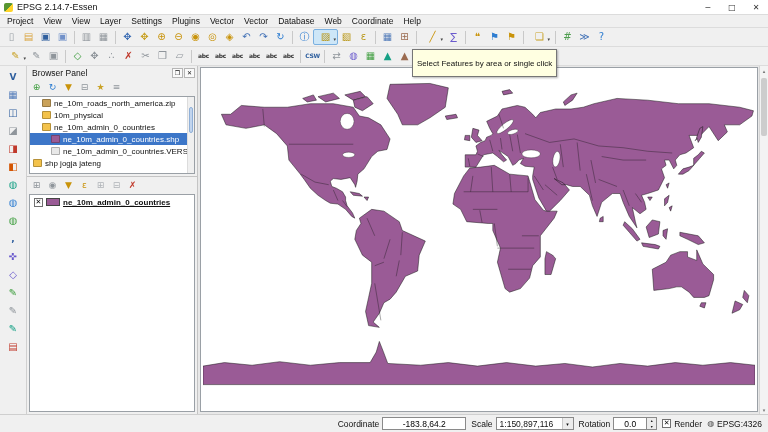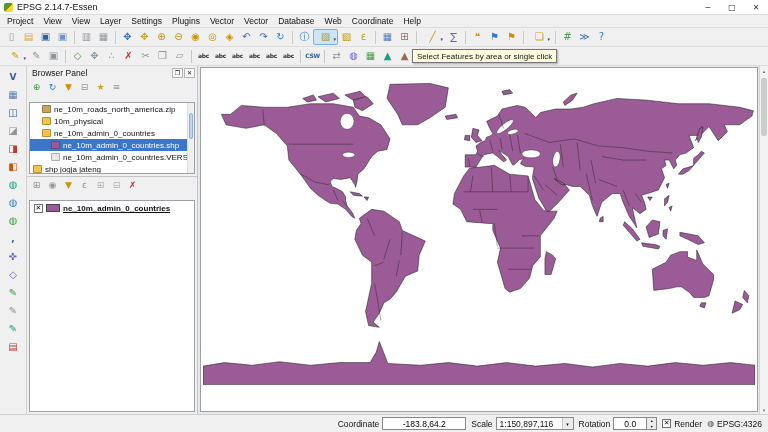--- a/index.html
+++ b/index.html
@@ -33,21 +33,21 @@
   .panel{display:flex;flex-direction:column}
   .panel.browser{height:110px}
   .panel.layers{flex:1;border-top:1px solid #c4c4c4}
   .phead{height:13px;display:flex;align-items:center;padding:0 2px 0 5px}
   .ptitle{font-size:8.5px}
   .pbtns{margin-left:auto;display:flex;gap:1px}
   .pbtn{width:11px;height:10px;border:1px solid #b5b5b5;background:#fafafa;font-size:6px;display:flex;align-items:center;justify-content:center;font-family:"DejaVu Sans",sans-serif}
   .ptools{height:17px;display:flex;align-items:center;padding-left:2px;gap:1px}
   .ptools .tbtn{width:15px;height:14px}
   .ptools .g{font-size:9px}
-  .tree,.layerlist{flex:1;background:#fff;border:1px solid #9aa0a6;margin:6px 2px 2px 2px;position:relative;overflow:hidden;font-size:8px}
+  .tree,.layerlist{flex:1;background:#fff;border:1px solid #9aa0a6;margin:0 2px 2px 2px;position:relative;overflow:hidden;font-size:8px}
   .trow{height:12px;display:flex;align-items:center;gap:3px;white-space:nowrap}
   .ticon{width:9px;height:8px;border-radius:1px;border:1px solid rgba(0,0,0,.25);flex:none}
   .trow.selected{background:#3c76c8;color:#fff}
   .lvl0{padding-left:3px}.lvl1{padding-left:12px}.lvl2{padding-left:21px}
   .vscroll{position:absolute;right:0;top:0;bottom:0;width:7px;background:#f0f0f0;border-left:1px solid #dcdcdc}
   .vthumb{position:absolute;top:10px;left:1px;width:4px;height:26px;background:#c2d5ee;border:1px solid #90b0d8;border-radius:2px}
   .layer-row{height:13px;display:flex;align-items:center;gap:3px;padding:1px 0 0 4px}
   .cbx{width:9px;height:9px;border:1px solid #707070;background:#fff;display:flex;align-items:center;justify-content:center;flex:none}
   .cbx i{font-style:normal;font-size:7px;line-height:1;font-family:"DejaVu Sans",sans-serif}
   .lswatch{width:14px;height:8px;border:1px solid #444;flex:none}
@@ -68,21 +68,21 @@
   .push{margin-left:auto}
   .sfield{height:13px;border:1px solid #8a8a8a;background:#fff;font-size:8.5px;text-align:center;font-family:"Liberation Sans",sans-serif}
   .coordf{width:84px}
   .scombo{height:13px;width:78px;border:1px solid #8a8a8a;background:#fff;display:flex;align-items:center;padding-left:3px}
   .dda{margin-left:auto;width:11px;height:100%;border-left:1px solid #c8c8c8;background:#ececec;display:flex;align-items:center;justify-content:center;font-size:5px;font-family:"DejaVu Sans",sans-serif}
   .rotf{width:34px}
   .spin{display:flex;flex-direction:column;width:10px;height:13px;border:1px solid #8a8a8a;border-left:none}
   .spin i{flex:1;font-style:normal;font-size:4px;background:#ececec;display:flex;align-items:center;justify-content:center;font-family:"DejaVu Sans",sans-serif}
   .crsico{font-family:"DejaVu Sans",sans-serif;font-size:8px;color:#333}
   
-  .tooltip{position:absolute;left:412px;top:49px;height:14px;background:#ffffe1;border:1px solid #767676;box-shadow:1px 1px 2px rgba(0,0,0,.3);display:flex;align-items:center;padding:0 4px;font-size:8px;z-index:50;white-space:nowrap}
+  .tooltip{position:absolute;left:412px;top:49px;height:28px;background:#ffffe1;border:1px solid #767676;box-shadow:1px 1px 2px rgba(0,0,0,.3);display:flex;align-items:center;padding:0 4px;font-size:8px;z-index:50;white-space:nowrap}
 </style>
 </head>
 <body>
 
 <div class="titlebar">
   <span class="qlogo"></span>
   <span class="ttext">EPSG 2.14.7-Essen</span>
   <span class="wbtns">
     <span class="wbtn">─</span>
     <span class="wbtn">□</span>

